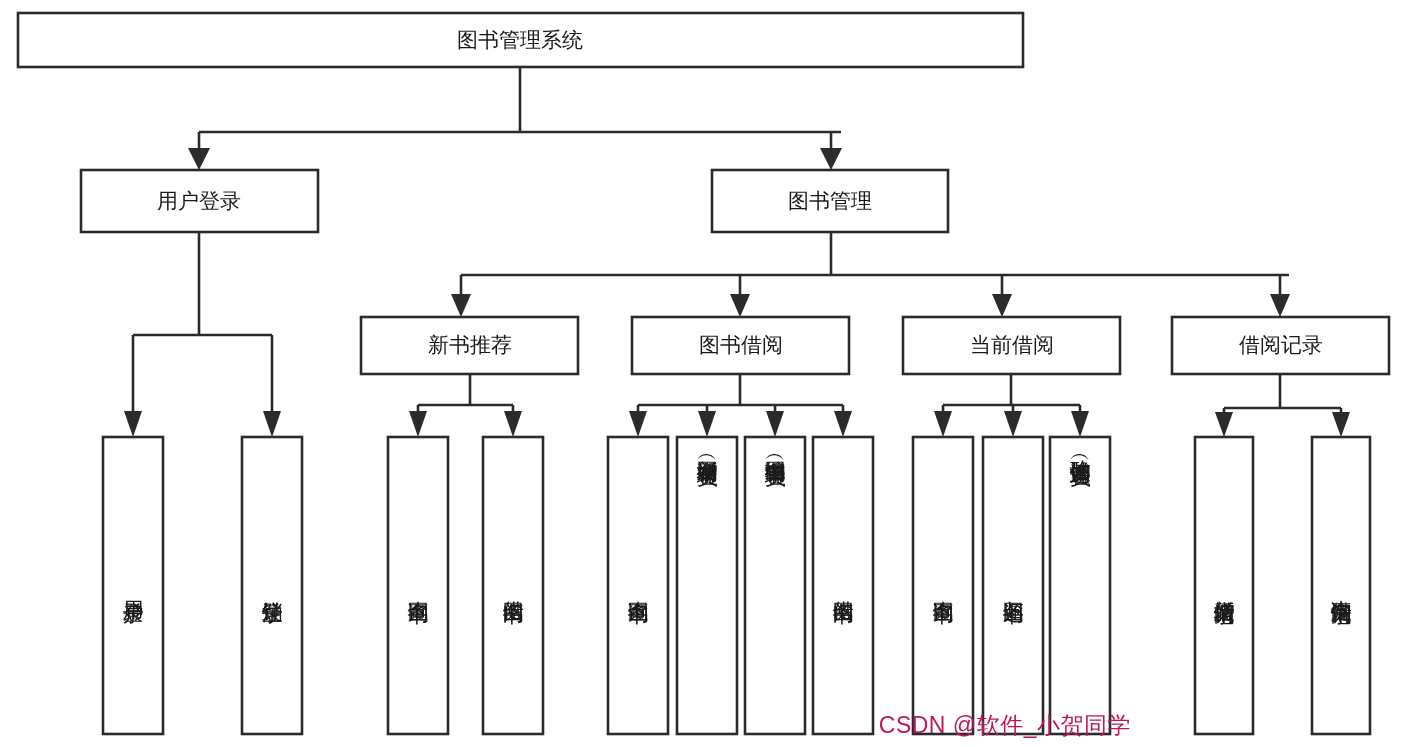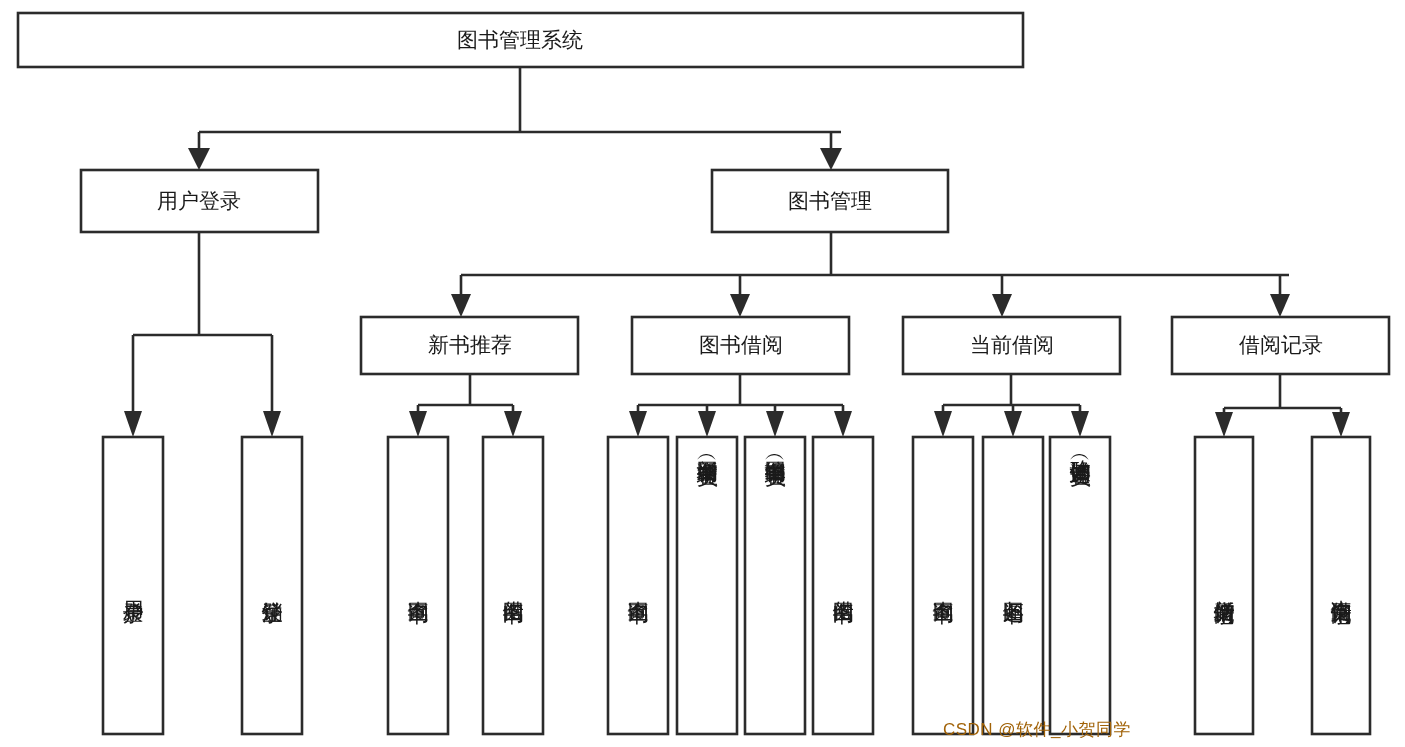--- a/index.html
+++ b/index.html
@@ -64,22 +64,22 @@
     line-height: 1.08;
     color: #1a1a1a;
     letter-spacing: 1px;
     white-space: nowrap;
   }
   #watermark {
     position: absolute;
     right: 8px;
     bottom: 6px;
     font-family: "Liberation Sans", "DejaVu Sans", sans-serif;
-    font-size: 17px;
-    color: #a16207;
+    font-size: 23px;
+    color: #be185d;
     letter-spacing: 0.5px;
     user-select: none;
   }
 </style>
 </head>
 <body>
 
 <div id="diagram-root">
 
   <svg id="tree-svg" viewBox="0 0 1405 747">

